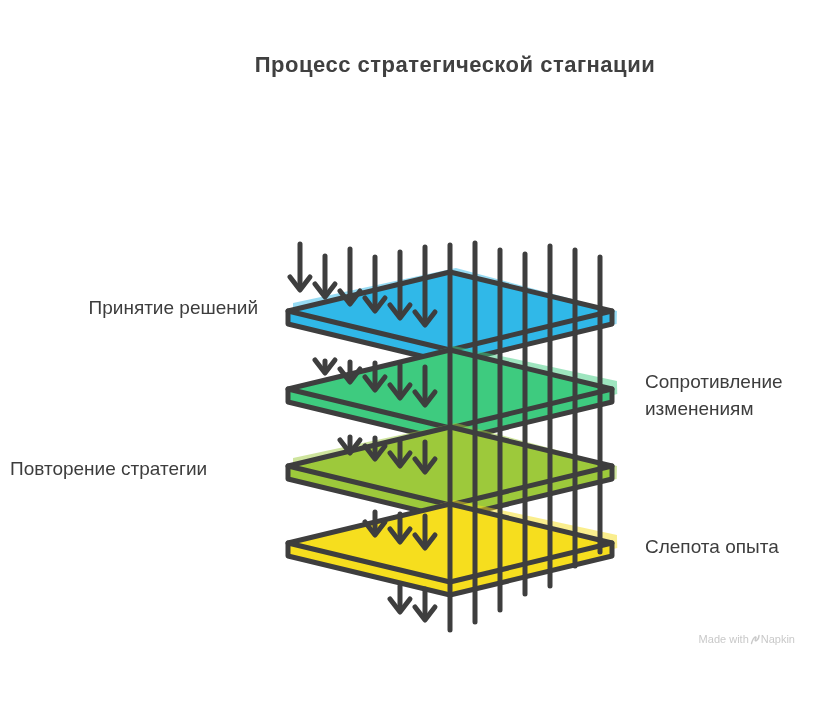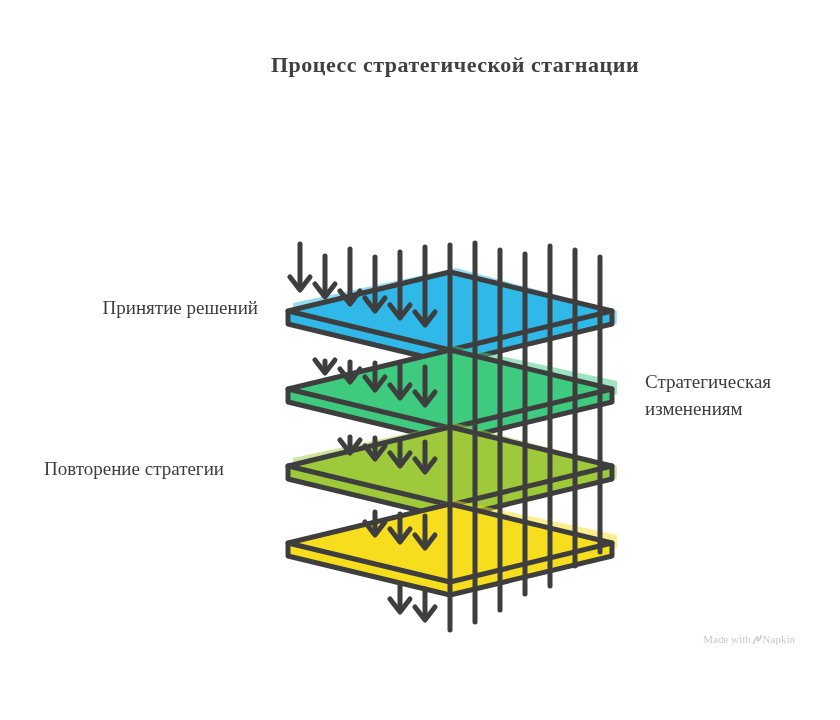--- a/index.html
+++ b/index.html
@@ -1,27 +1,27 @@
 <!DOCTYPE html>
 <html><head>
 <meta charset="utf-8">
 <style>
   html,body{margin:0;padding:0;background:#ffffff;}
   .canvas{
     position:relative;width:840px;height:659px;background:#ffffff;overflow:hidden;
-    font-family:Liberation Serif, serif;color:#3d3d3d;
+    font-family:Liberation Sans, sans-serif;color:#3d3d3d;
   }
   .title{
     position:absolute;left:70px;top:52px;width:770px;text-align:center;
     font-size:22px;font-weight:700;letter-spacing:.5px;color:#404040;
   }
   .lbl{position:absolute;font-size:19px;color:#3d3d3d;line-height:27px;}
   .lbl-top{left:330px;top:206px;width:240px;text-align:center;font-size:20px;}
   .lbl-left1{left:30px;top:294px;width:228px;text-align:right;}
-  .lbl-left2{left:10px;top:455px;width:248px;text-align:center;}
+  .lbl-left2{left:10px;top:455px;width:248px;text-align:left;}
   .lbl-right1{left:645px;top:368px;width:165px;text-align:left;}
   .lbl-right2{left:645px;top:533px;width:180px;text-align:left;}
   .lbl-bottom{left:300px;top:648px;width:306px;text-align:center;font-size:20px;}
   #diagram-svg{position:absolute;left:0;top:0;}
   .watermark{
     position:absolute;right:45px;bottom:14px;display:flex;align-items:center;
     font-size:11px;color:#c9c9c9;
   }
   .watermark svg{display:block;}
 </style>
@@ -89,21 +89,22 @@
       <line x1="425" y1="516" x2="425" y2="545" stroke="#3e3e3e" stroke-width="5" stroke-linecap="round"></line>
       <path d="M 415,535 L 425,548 L 435,535" fill="none" stroke="#3e3e3e" stroke-width="5" stroke-linecap="round" stroke-linejoin="round"></path>
       <line x1="400" y1="586" x2="400" y2="609" stroke="#3e3e3e" stroke-width="5" stroke-linecap="round"></line>
       <path d="M 390,599 L 400,612 L 410,599" fill="none" stroke="#3e3e3e" stroke-width="5" stroke-linecap="round" stroke-linejoin="round"></path>
       <line x1="425" y1="589" x2="425" y2="617" stroke="#3e3e3e" stroke-width="5" stroke-linecap="round"></line>
       <path d="M 415,607 L 425,620 L 435,607" fill="none" stroke="#3e3e3e" stroke-width="5" stroke-linecap="round" stroke-linejoin="round"></path>
     </svg>
 
   <div class="lbl lbl-left1">Принятие решений</div>
   <div class="lbl lbl-left2">Повторение стратегии</div>
-  <div class="lbl lbl-right1">Стратегическая изменениям</div>
+  <div class="lbl lbl-right1">Сопротивление изменениям</div>
+  <div class="lbl lbl-right2">Слепота опыта</div>
 
   <div class="watermark">
     <span>Made with</span>
     <svg width="12" height="12" viewBox="0 0 12 12">
       <path d="M2.5,10.5 C4.5,3 8.5,2.5 6.5,6 C4.8,9 9.5,8.5 10,2.5" fill="none" stroke="#c9c9c9" stroke-width="1.4" stroke-linecap="round"></path>
     </svg>
     <span>Napkin</span>
   </div>
 
 </div>

